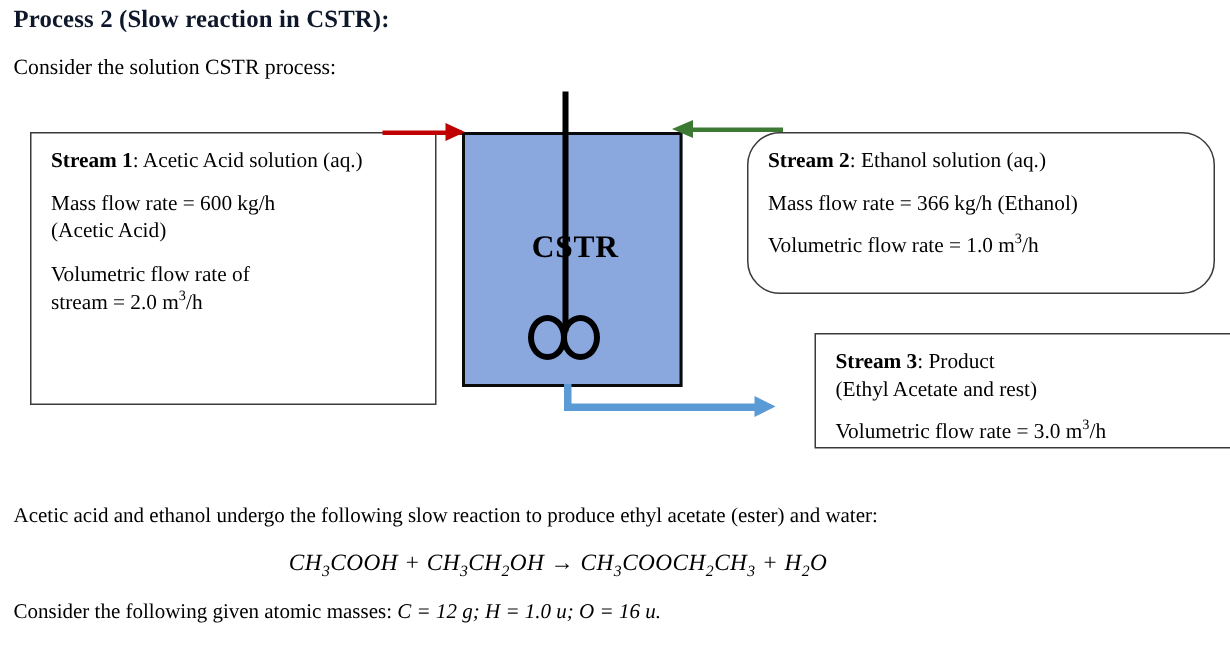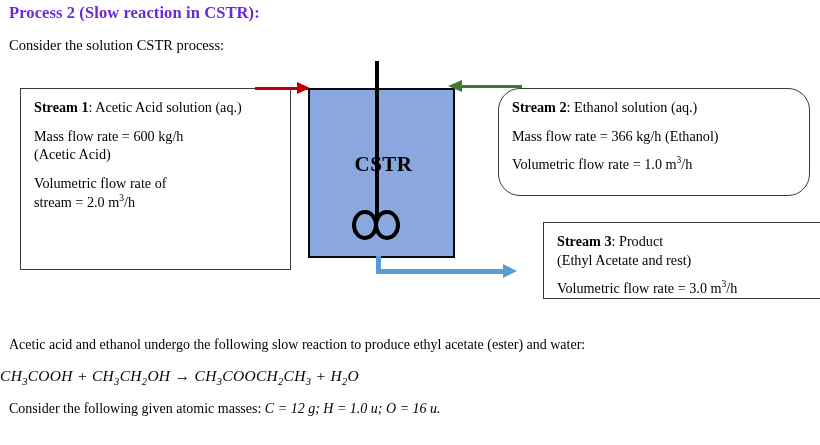--- a/index.html
+++ b/index.html
@@ -22,21 +22,21 @@
     height: 445px;
   }
 
   
   .doc-title {
     position: absolute;
     left: 9px;
     top: 3px;
     font-size: 16.5px;
     font-weight: bold;
-    color: #6d28d9;
+    color: #0f172a;
     letter-spacing: 0.1px;
     white-space: nowrap;
   }
   .doc-intro {
     position: absolute;
     left: 9px;
     top: 37px;
     font-size: 14.5px;
     white-space: nowrap;
   }
@@ -199,20 +199,21 @@
     white-space: nowrap;
   }
   #reaction-sentence { left: 9px;  top: 337px; }
   #atomic-sentence   { left: 9px;  top: 401px; }
 
   #equation {
     position: absolute;
     left: 0;
     top: 367px;
     width: 744px;
+    text-align: center;
     font-size: 15.5px;
     font-style: italic;
     font-family: "Liberation Serif", "DejaVu Serif", serif;
     letter-spacing: 0.3px;
     white-space: nowrap;
   }
   .var { font-style: italic; }
   .sub { font-size: 10.5px; vertical-align: sub; line-height: 0; }
 </style>
 </head>

